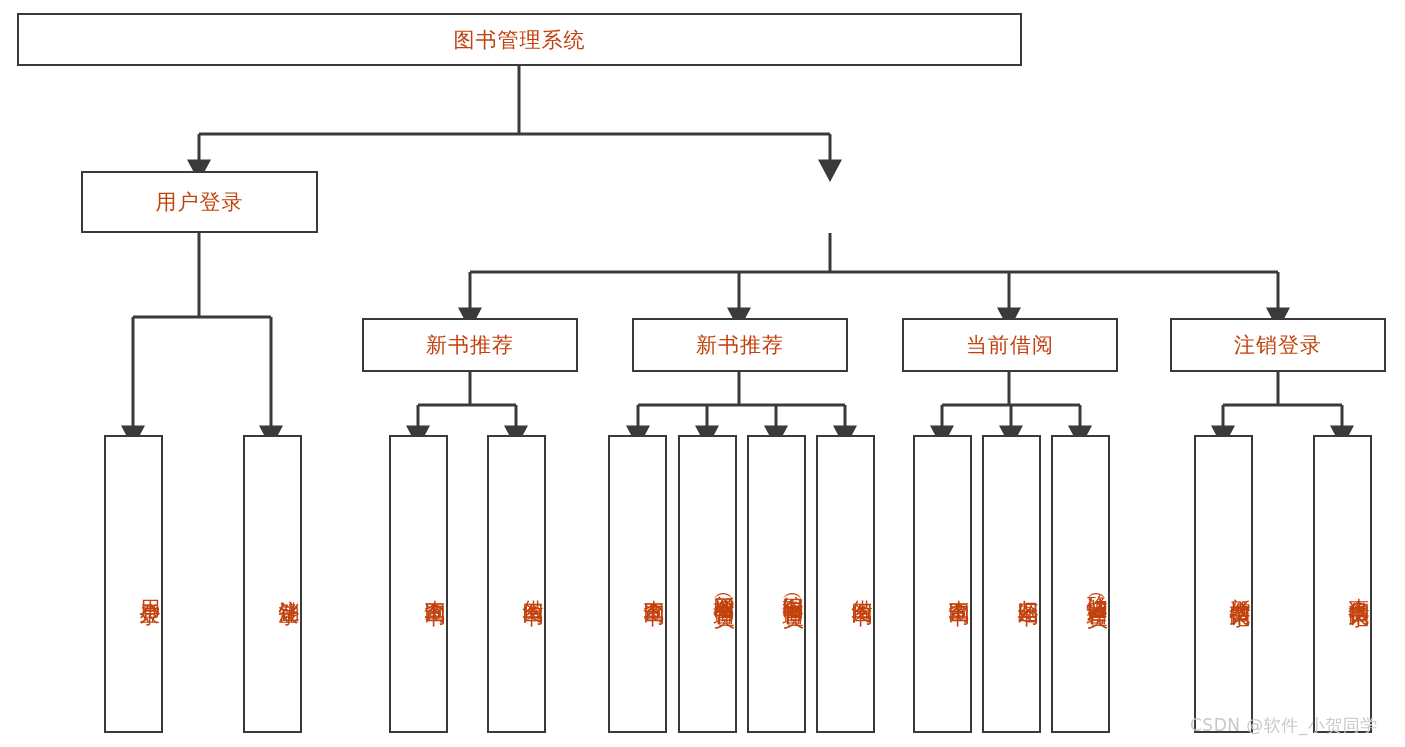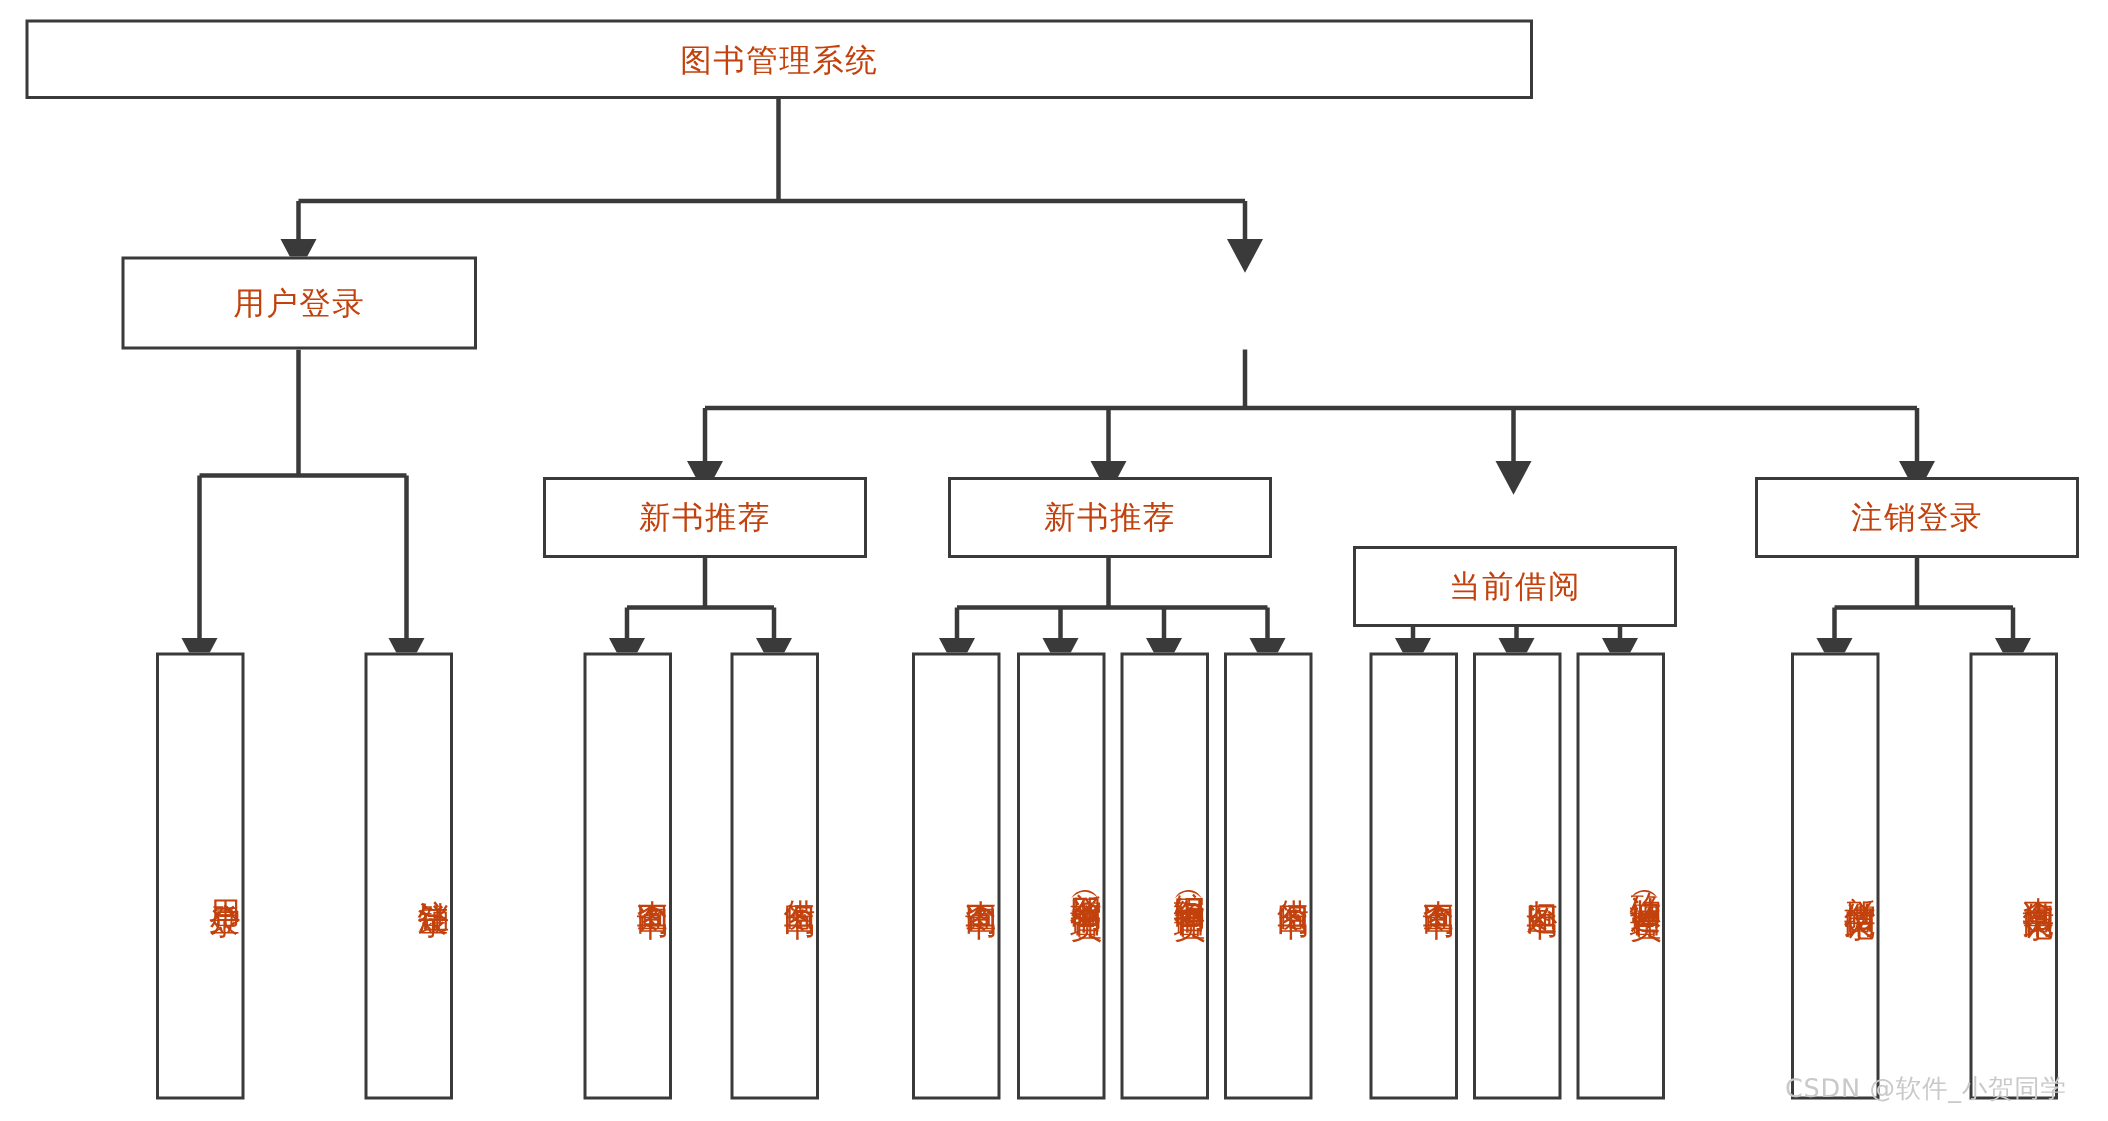--- a/index.html
+++ b/index.html
@@ -130,21 +130,21 @@
   <div class="node horiz" style="left:81px; top:171px; width:237px; height:62px;">
     <span>用户登录</span>
   </div>
 
   <div class="node horiz" style="left:362px; top:318px; width:216px; height:54px;">
     <span>新书推荐</span>
   </div>
   <div class="node horiz" style="left:632px; top:318px; width:216px; height:54px;">
     <span>新书推荐</span>
   </div>
-  <div class="node horiz" style="left:902px; top:318px; width:216px; height:54px;margin-top:46px;">
+  <div class="node horiz" style="left:902px; top:318px; width:216px; height:54px;">
     <span>当前借阅</span>
   </div>
   <div class="node horiz" style="left:1170px; top:318px; width:216px; height:54px;">
     <span>注销登录</span>
   </div>
 
   <div class="node vert" style="left:104px; top:435px; width:59px; height:298px;">
     <span>用户登录</span>
   </div>
   <div class="node vert" style="left:243px; top:435px; width:59px; height:298px;">

